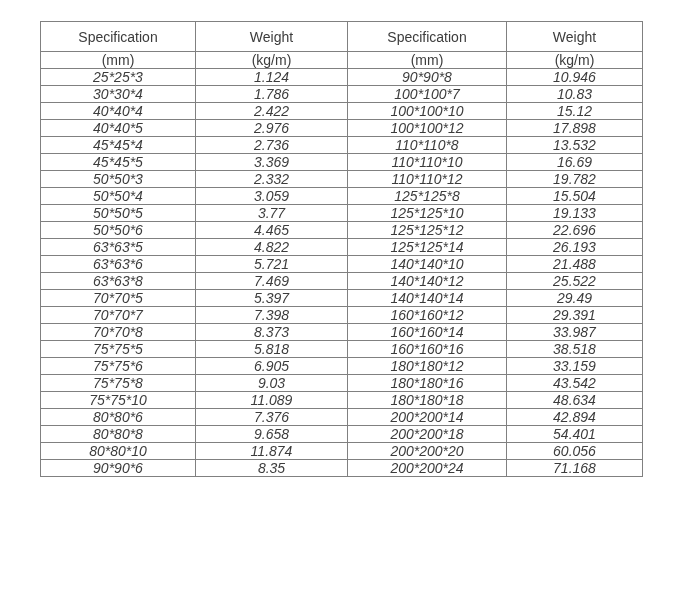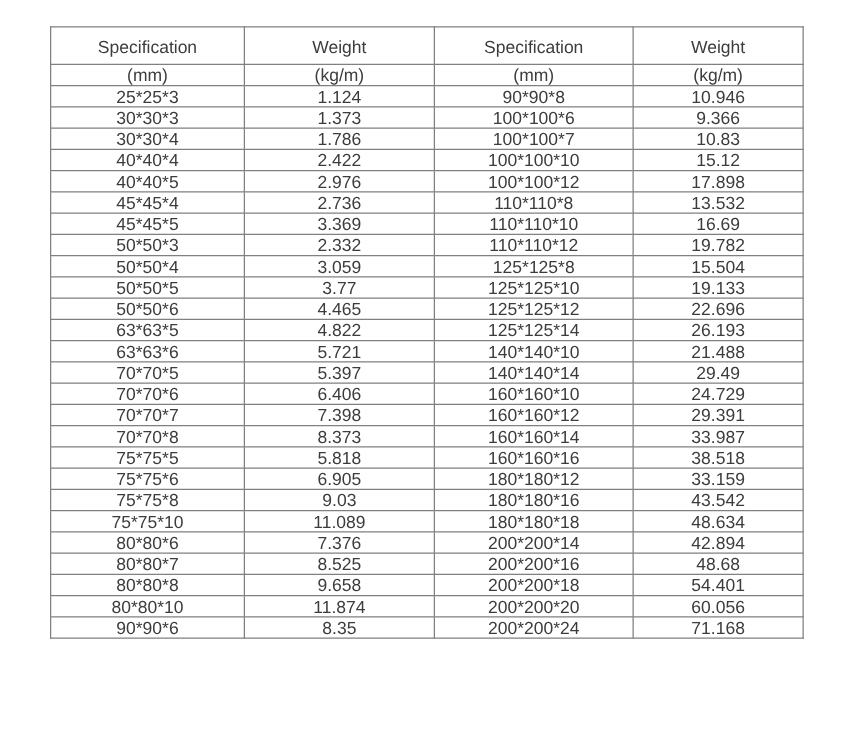--- a/index.html
+++ b/index.html
@@ -20,21 +20,21 @@
     font-size:14px;color:var(--text);border-radius:22px;
   }
   .spec-table th,.spec-table td{
     border:1px solid var(--border);
     text-align:center;vertical-align:middle;
     padding:0;font-weight:normal;
     white-space:nowrap;overflow:hidden;
   }
   .header-row th{height:29px;}
   .units-row th{height:16px;}
-  .spec-table tbody tr{height:16.4px;}
+  .spec-table tbody tr{height:16.4px;font-style:italic;}
 </style>
 </head>
 <body>
 
 <table class="spec-table">
   <colgroup>
     <col style="width:155px">
     <col style="width:152px">
     <col style="width:159px">
     <col style="width:136px">
@@ -54,26 +54,20 @@
     </tr>
   </thead>
   <tbody>
       <tr>
         <td>25*25*3</td>
         <td>1.124</td>
         <td>90*90*8</td>
         <td>10.946</td>
       </tr>
       <tr>
-        <td>30*30*3</td>
-        <td>1.373</td>
-        <td>100*100*6</td>
-        <td>9.366</td>
-      </tr>
-      <tr>
         <td>30*30*4</td>
         <td>1.786</td>
         <td>100*100*7</td>
         <td>10.83</td>
       </tr>
       <tr>
         <td>40*40*4</td>
         <td>2.422</td>
         <td>100*100*10</td>
         <td>15.12</td>
@@ -126,32 +120,32 @@
         <td>125*125*14</td>
         <td>26.193</td>
       </tr>
       <tr>
         <td>63*63*6</td>
         <td>5.721</td>
         <td>140*140*10</td>
         <td>21.488</td>
       </tr>
       <tr>
+        <td>63*63*8</td>
+        <td>7.469</td>
+        <td>140*140*12</td>
+        <td>25.522</td>
+      </tr>
+      <tr>
         <td>70*70*5</td>
         <td>5.397</td>
         <td>140*140*14</td>
         <td>29.49</td>
       </tr>
       <tr>
-        <td>70*70*6</td>
-        <td>6.406</td>
-        <td>160*160*10</td>
-        <td>24.729</td>
-      </tr>
-      <tr>
         <td>70*70*7</td>
         <td>7.398</td>
         <td>160*160*12</td>
         <td>29.391</td>
       </tr>
       <tr>
         <td>70*70*8</td>
         <td>8.373</td>
         <td>160*160*14</td>
         <td>33.987</td>
@@ -180,26 +174,20 @@
         <td>180*180*18</td>
         <td>48.634</td>
       </tr>
       <tr>
         <td>80*80*6</td>
         <td>7.376</td>
         <td>200*200*14</td>
         <td>42.894</td>
       </tr>
       <tr>
-        <td>80*80*7</td>
-        <td>8.525</td>
-        <td>200*200*16</td>
-        <td>48.68</td>
-      </tr>
-      <tr>
         <td>80*80*8</td>
         <td>9.658</td>
         <td>200*200*18</td>
         <td>54.401</td>
       </tr>
       <tr>
         <td>80*80*10</td>
         <td>11.874</td>
         <td>200*200*20</td>
         <td>60.056</td>

